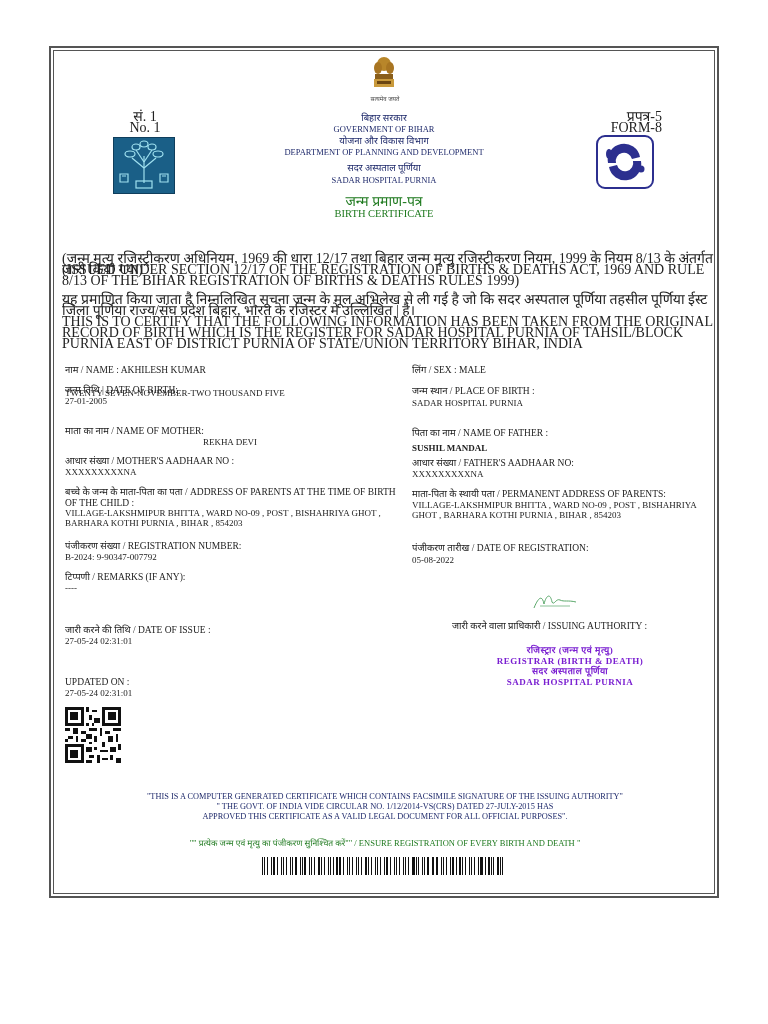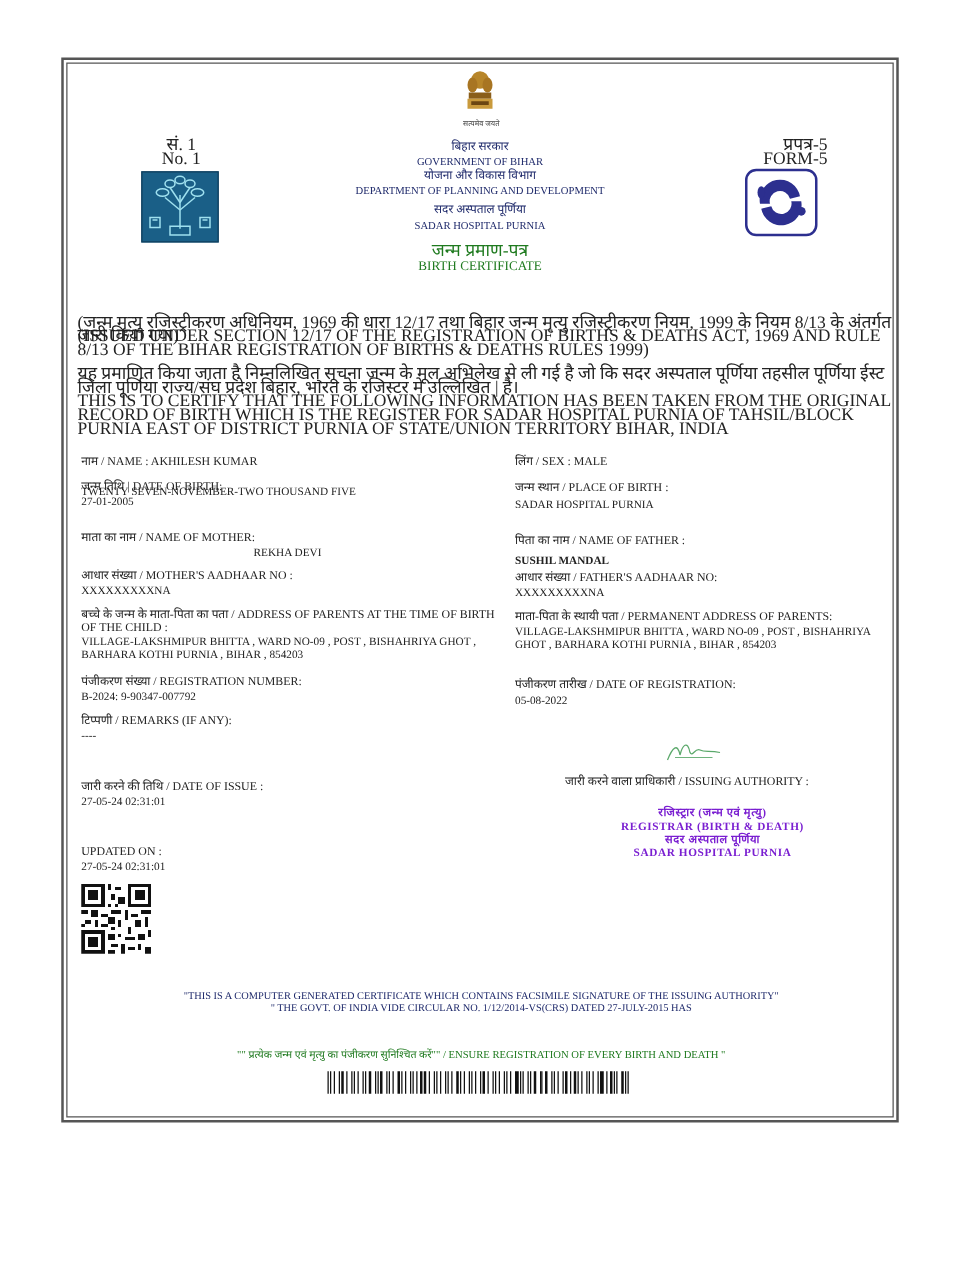--- a/index.html
+++ b/index.html
@@ -37,21 +37,21 @@
   <ellipse cx="18" cy="12" rx="4" ry="6" fill="#a87522"></ellipse>
   <rect x="3" y="18" width="18" height="5" fill="#8a5e1a"></rect>
   <rect x="2" y="23" width="20" height="8" fill="#c99a3c"></rect>
   <rect x="5" y="25" width="14" height="3" fill="#6b4612"></rect>
 </svg>
 <div class="motto">सत्यमेव जयते</div>
 
 <div class="abs tiny center" style="left:120px;top:111px;width:50px;">सं. 1</div>
 <div class="abs tiny center" style="left:120px;top:122px;width:50px;">No. 1</div>
 <div class="abs tiny" style="left:602px;top:111px;width:60px;text-align:right;right:auto;">प्रपत्र-5</div>
-<div class="abs tiny" style="left:602px;top:122px;width:60px;text-align:right;">FORM-5</div>
+<div class="abs tiny" style="left:602px;top:122px;width:60px;text-align:right;">FORM-8</div>
 
 <div class="logo-left">
   <svg width="60" height="55" viewBox="0 0 60 55">
     <g fill="none" stroke="#9fe0ef" stroke-width="1.2">
       <path d="M30 45 L30 18"></path>
         <path d="M30 30 L18 20"></path>
         <path d="M30 30 L42 20"></path>
       <path d="M30 24 L22 12"></path>
         <path d="M30 24 L38 12"></path>
       <ellipse cx="16" cy="16" rx="5" ry="3"></ellipse>
@@ -192,20 +192,21 @@
     <rect x="14" y="19" width="2" height="1"></rect>
       <rect x="17" y="18" width="1" height="2"></rect>
       <rect x="19" y="19" width="2" height="2"></rect>
     <rect x="8" y="20" width="2" height="1"></rect>
   </g>
 </svg>
 
 <div class="abs navy center" style="left:60px;top:792px;width:650px;font-size:8.3px;line-height:10px;">
   <div>"THIS IS A COMPUTER GENERATED CERTIFICATE WHICH CONTAINS FACSIMILE SIGNATURE OF THE ISSUING AUTHORITY"</div>
   <div>" THE GOVT. OF INDIA VIDE CIRCULAR NO. 1/12/2014-VS(CRS) DATED 27-JULY-2015 HAS</div>
+  <div>APPROVED THIS CERTIFICATE AS A VALID LEGAL DOCUMENT FOR ALL OFFICIAL PURPOSES".</div>
 </div>
 
 <div class="abs green bold center" style="left:60px;top:837px;width:650px;font-size:8.5px;">"" प्रत्येक जन्म एवं मृत्यु का पंजीकरण सुनिश्चित करें"" / ENSURE REGISTRATION OF EVERY BIRTH AND DEATH "</div>
 
 <div class="barcode" id="barcode">
     <span style="width: 1px; margin-right: 1px;"></span>
     <span style="width: 2px; margin-right: 2px;"></span>
     <span style="width: 1px; margin-right: 3px;"></span>
     <span style="width: 1px; margin-right: 1px;"></span>
     <span style="width: 3px; margin-right: 2px;"></span>

